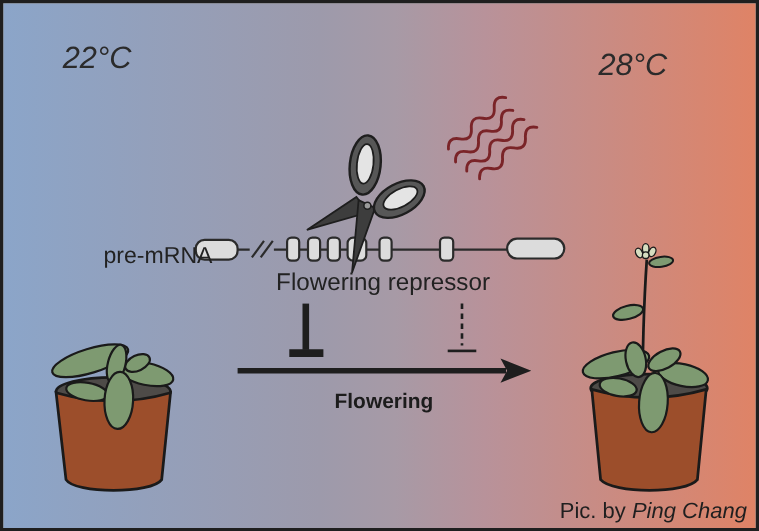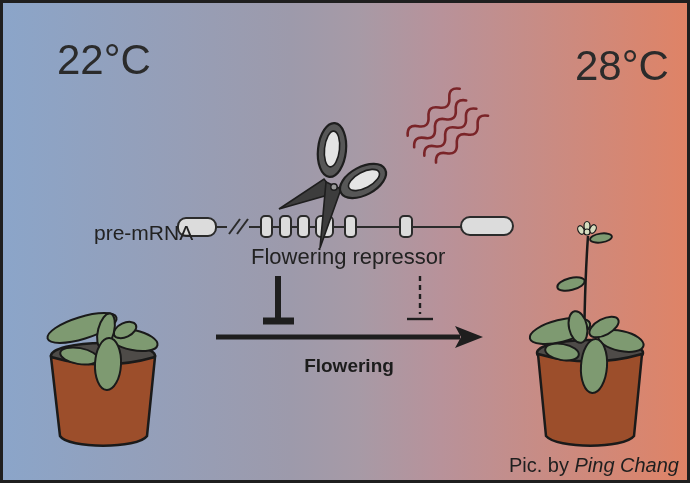--- a/index.html
+++ b/index.html
@@ -8,23 +8,23 @@
     width:690px;height:483px;
     box-sizing:border-box;
     border:3px solid #1f1f1f;
     background:linear-gradient(to right,#8ba5c9 0%,#9d9aab 42%,#a79aa6 52%,#b8929a 64%,#df8366 100%);
     overflow:hidden;
     font-family:"Liberation Sans",sans-serif;
     color:#262626;
   }
   .layer{position:absolute;left:0;top:0;width:684px;height:477px;}
   .txt{position:absolute;white-space:nowrap;}
-  .temp{font-size:42px;line-height:1;color:#2b2b2b;}
+  .temp{font-size:28px;line-height:1;color:#2b2b2b;font-style:italic;}
   .temp-left{left:54px;top:36px;}
-  .temp-right{left:541px;top:42px;margin-left:31px;}
+  .temp-right{left:541px;top:42px;}
   .premrna-label{left:91px;top:218px;font-size:21px;color:#222;}
   .repressor-label{left:248px;top:241px;width:184px;text-align:center;font-size:22px;color:#222;}
   .flowering-label{left:276px;top:352px;width:140px;text-align:center;font-size:19px;font-weight:bold;color:#1c1c1c;}
   .credit{right:8px;bottom:3px;font-size:20px;color:#1f1f1f;margin-top:40px;}
   .credit .author{font-style:italic;}
 </style>
 </head>
 <body>
 
 <div class="frame">

